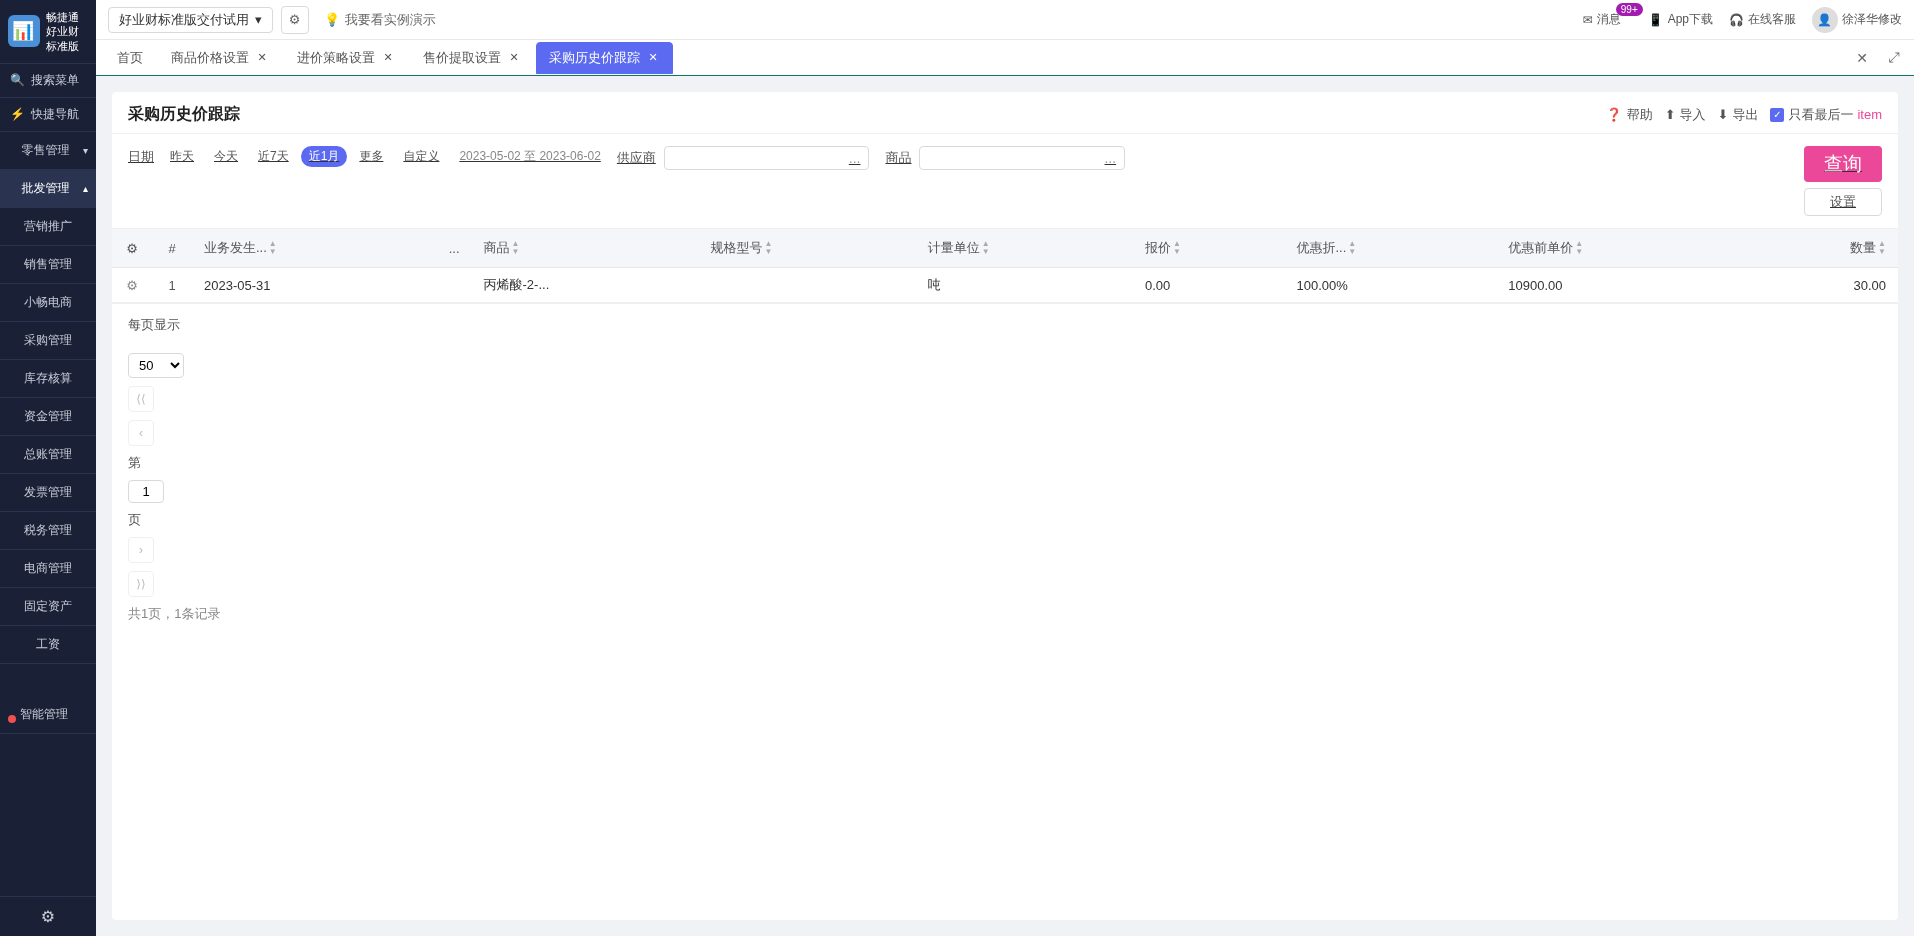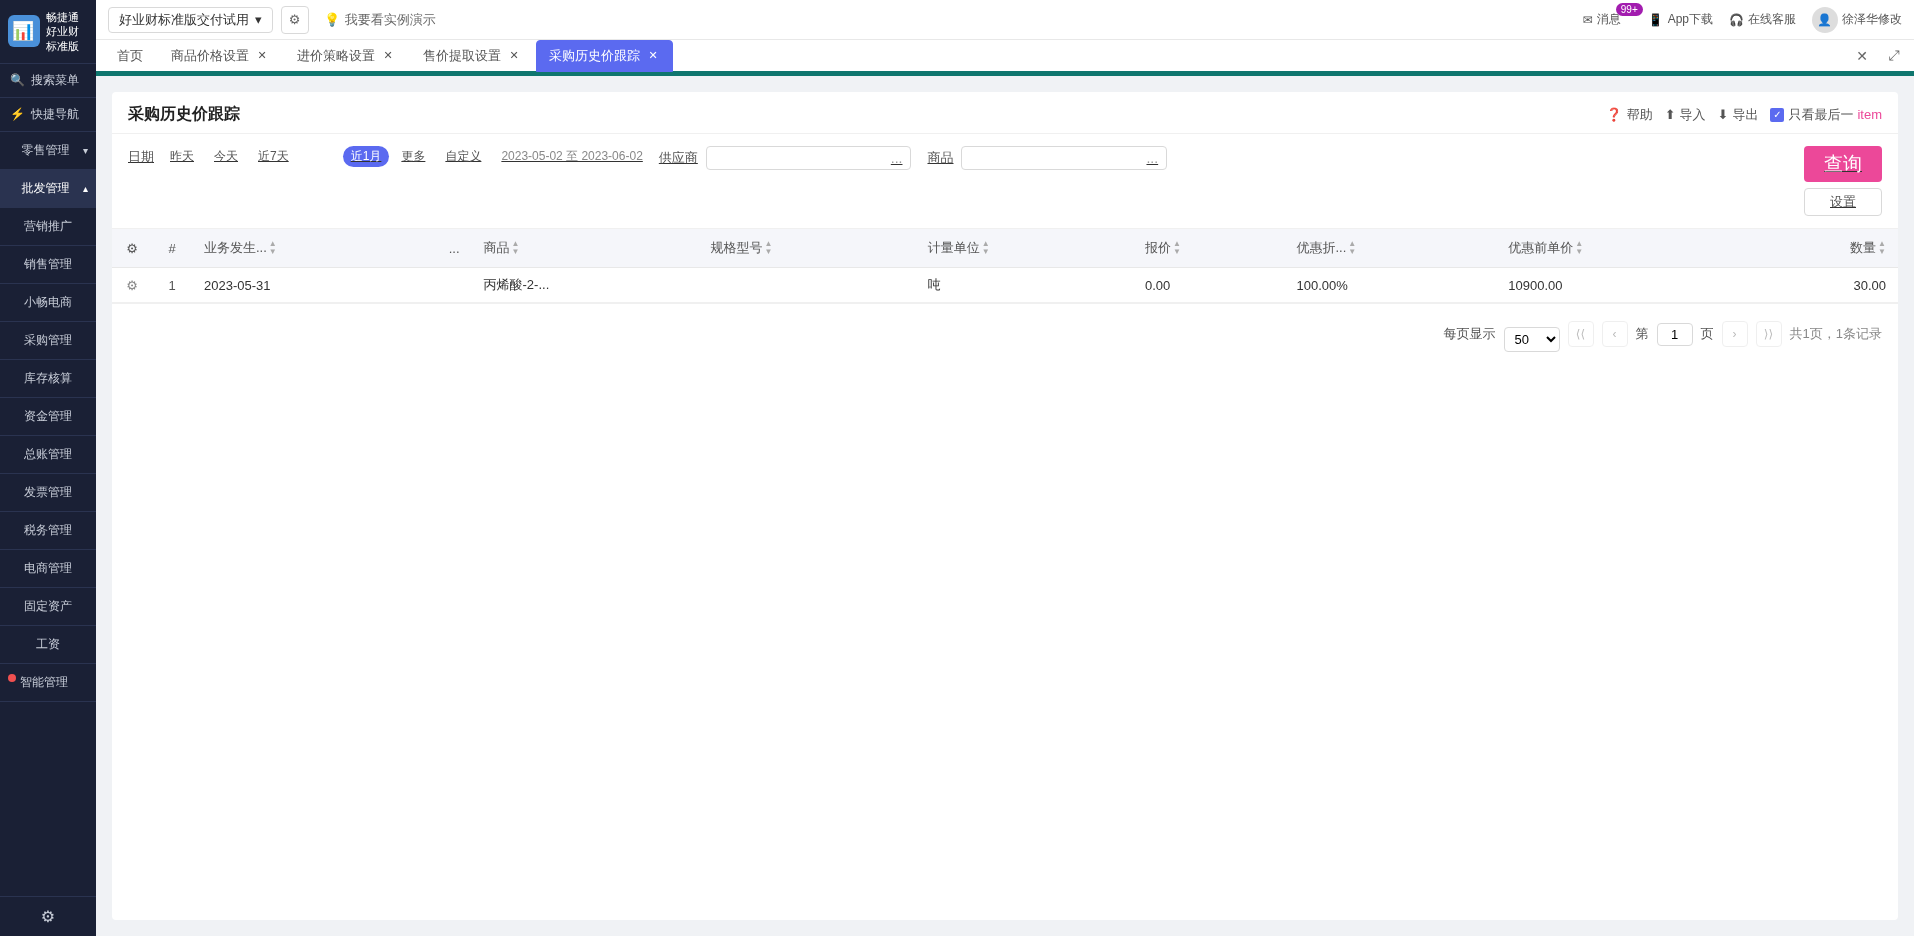--- a/index.html
+++ b/index.html
@@ -137,21 +137,21 @@
       display: flex; align-items: center; justify-content: center;
       font-size: 12px; color: #555;
     }
 
     
     .tab-bar {
       height: 36px;
       background: #fff;
       display: flex;
       align-items: center;
-      border-bottom: 5px solid #0f766e;
+      border-bottom: 1px solid #0f766e;
       flex-shrink: 0;
       padding: 0 8px;
       gap: 2px;
       position: relative;
     }
     .tab {
       height: 32px;
       padding: 0 12px;
       display: flex; align-items: center; gap: 6px;
       font-size: 13px; cursor: pointer;
@@ -224,21 +224,21 @@
     .filter-group {
       display: flex; align-items: center; gap: 8px;
     }
     .filter-label { color: #555; font-size: 13px; white-space: nowrap; }
     .date-options { display: flex; align-items: center; gap: 4px; }
     .date-option {
       padding: 2px 8px; border-radius: 12px;
       font-size: 12px; cursor: pointer; color: #555;
     }
     .date-option.active {
-      background: #5b6af0; color: #fff; margin-left: 42px;
+      background: #5b6af0; color: #fff;
     }
     .date-range { font-size: 12px; color: #888; margin-left: 4px; }
     .filter-input-wrap {
       display: flex; align-items: center;
       border: 1px solid #d9d9d9; border-radius: 4px;
       padding: 3px 8px; min-width: 160px;
       background: #fff;
     }
     .filter-input-wrap input {
       border: none; outline: none; font-size: 13px; color: #333;
@@ -289,25 +289,25 @@
     }
     tbody td {
       padding: 8px 12px;
       color: #333;
     }
     .td-gear { color: #888; cursor: pointer; }
     .td-num { color: #555; text-align: center; }
 
     
     .pagination {
-      display: flex; align-items: center; justify-content: flex-end;
+      display: flex; align-items: flex-start; justify-content: flex-end;
       padding: 12px 16px;
       gap: 8px;
       border-top: 1px solid #f0f0f0;
-      font-size: 13px; color: #555;
+      font-size: 13px; color: #555; flex-direction: column;
     }
     .per-page-select {
       border: 1px solid #d9d9d9; border-radius: 4px;
       padding: 3px 6px; font-size: 13px;
       background: #fff; cursor: pointer; margin-top: 11px;
     }
     .page-nav-btn {
       width: 26px; height: 26px;
       border: 1px solid #d9d9d9; border-radius: 4px;
       display: flex; align-items: center; justify-content: center;
@@ -395,21 +395,21 @@
 
   <div class="sidebar-item">
     <span class="sidebar-item-label">固定资产</span>
   </div>
 
   <div class="sidebar-item">
     <span class="sidebar-item-label">工资</span>
   </div>
 
   <div class="sidebar-item">
-    <span style="display:inline-flex;align-items:flex-start;">
+    <span style="display:inline-flex;align-items:flex-end;margin-top:32px;">
       <span class="dot-red"></span>
       <span>智能管理</span>
     </span>
   </div>
 
   <div class="sidebar-bottom">
     <span style="font-size:16px;">⚙</span>
   </div>
 </div>
 

